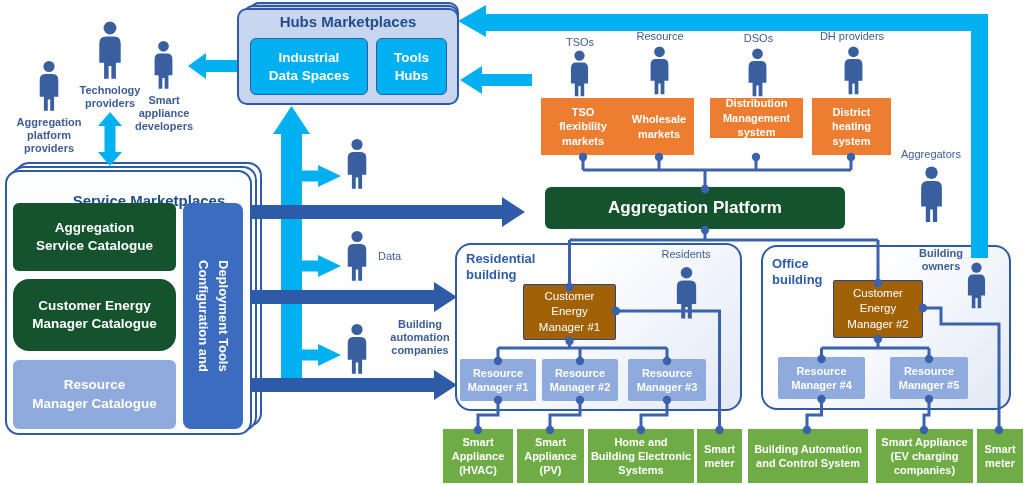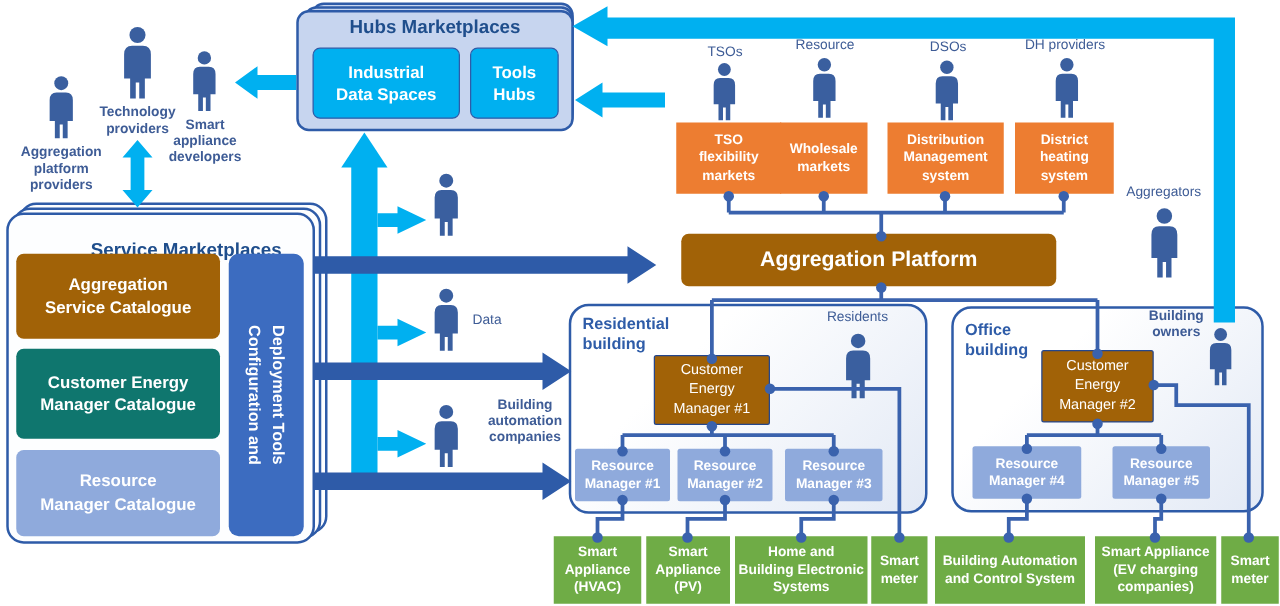--- a/index.html
+++ b/index.html
@@ -6,22 +6,22 @@
   #canvas{position:relative;width:1024px;height:485px;background:#fff;overflow:hidden;
           font-family:"Liberation Sans",sans-serif;}
   .abs{position:absolute;}
   .prel{white-space:pre-line;font-weight:bold;}
   .box{display:flex;align-items:center;justify-content:center;text-align:center;
        color:#fff;box-sizing:border-box;}
   .stack{border:2px solid #2E5BA8;border-radius:10px;background:#C7D5EF;box-sizing:border-box;}
   .stack-white{border:2.5px solid #2E5BA8;border-radius:14px;background:#FDFEFF;box-sizing:border-box;}
   .cyanbox{background:#00B0F0;border:1.5px solid #2E5BA8;border-radius:6px;
            font-weight:bold;font-size:13.5px;line-height:1.3;}
-  .navybox{background:#a16207;border-radius:6px;font-weight:bold;}
-  .bluebox{background:#0f766e;border-radius:6px;font-weight:bold;}
+  .navybox{background:#14532d;border-radius:6px;font-weight:bold;}
+  .bluebox{background:#14532d;border-radius:16px;font-weight:bold;}
   .lbluebox{background:#8FAADC;border-radius:6px;font-weight:bold;}
   .royalbox{background:#3C6CC0;border-radius:8px;font-weight:bold;}
   .orangebox{background:#ED7D31;font-weight:bold;font-size:11px;line-height:1.32;}
   .greenbox{background:#6FAC46;font-size:11px;line-height:1.28;}
   .cembox{background:#a16207;border:1.5px solid #24468C;font-weight:normal;font-size:11.5px;line-height:1.35;border-radius:2px;}
   .rmbox{background:#8FAADC;font-weight:bold;font-size:11px;line-height:1.3;border-radius:2px;}
   .bldg{border:2px solid #2E5BA8;border-radius:16px;background:linear-gradient(135deg,#ffffff 30%,#E2E9F5 100%);box-sizing:border-box;}
   .sect-title{font-weight:bold;font-size:15px;color:#1F4E8C;text-align:center;}
   .bldg-label{font-weight:bold;font-size:13px;color:#2E5CA8;line-height:1.25;}
   .plabel{font-size:11px;color:#3E5C96;line-height:1.2;text-align:center;}
@@ -64,21 +64,21 @@
   <div class="abs box lbluebox prel" style="left:13px;top:360px;width:163px;height:69px;font-size:13.5px;line-height:1.35">Resource
 Manager Catalogue</div>
   <div class="abs box royalbox vert prel" style="left:183px;top:203px;width:60px;height:226px">Configuration and
 Deployment Tools</div>
 
   <div class="abs box orangebox prel" style="left:541px;top:98px;width:84px;height:57px">TSO
 flexibility
 markets</div>
   <div class="abs box orangebox prel" style="left:624px;top:98px;width:70px;height:57px">Wholesale
 markets</div>
-  <div class="abs box orangebox prel" style="left:710px;top:98px;width:93px;height:57px">Distribution
+  <div class="abs box orangebox prel" style="left:710px;top:98px;width:93px;height:40px">Distribution
 Management
 system</div>
   <div class="abs box orangebox prel" style="left:812px;top:98px;width:79px;height:57px">District
 heating
 system</div>
 
   <div class="abs box navybox" style="left:545px;top:187px;width:300px;height:42px;font-size:17px">Aggregation Platform</div>
 
   <div class="abs bldg" style="left:455px;top:243px;width:287px;height:168px"></div>
   <div class="abs bldg-label prel" style="left:466px;top:251px;width:95px">Residential

